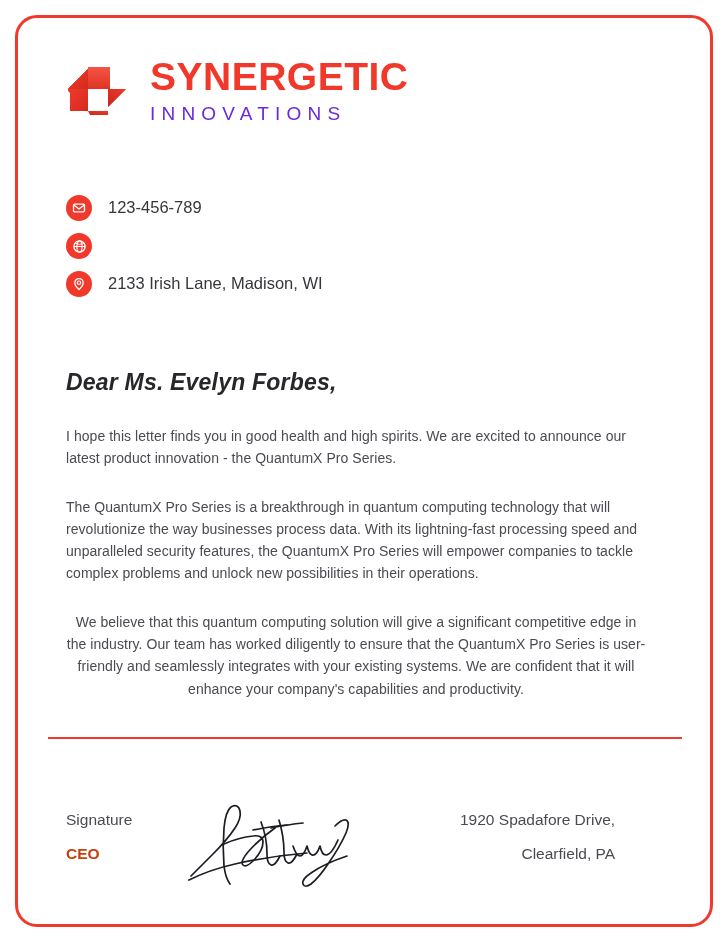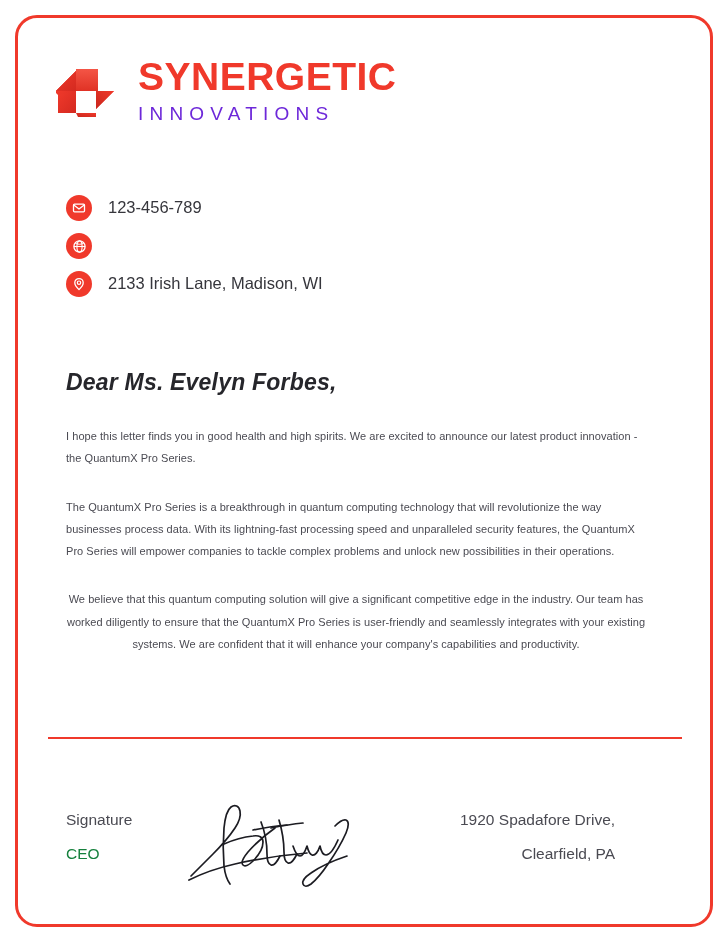--- a/index.html
+++ b/index.html
@@ -26,23 +26,23 @@
   }
   .content{
     position:absolute;
     left:48px;top:0;
     width:634px;height:942px;
   }
 
   
   .header{
     position:absolute;
-    left:6px;top:57px;
+    left:18px;top:57px;
     display:flex;
-    align-items:flex-end;
+    align-items:center;
   }
   .logo-mark{
     width:62px;height:62px;
     flex:0 0 62px;
     margin-right:22px;
   }
   .wordmark{
     display:block;
   }
   .wordmark-title{
@@ -103,21 +103,21 @@
     color:#26262b;
     letter-spacing:0.2px;
   }
   .body-text{
     position:absolute;
     left:18px;top:425px;
     width:580px;
   }
   .body-text p{
     margin:0 0 26px 0;
-    font-size:11px;
+    font-size:14px;
     line-height:22.3px;
     color:#4a4a52;
     letter-spacing:0.05px;
   }
   .body-text p:last-child{margin-bottom:0;text-align:center;}
 
   
   .divider{
     position:absolute;
     left:0;top:737px;
@@ -137,22 +137,22 @@
     left:18px;top:12px;
   }
   .footer-label{
     font-size:15.5px;
     color:#4a4a52;
     line-height:1;
     margin-bottom:18px;
   }
   .footer-role{
     font-size:15.5px;
-    color:#15803d;
-    font-weight:normal;
+    color:#c2410c;
+    font-weight:bold;
     line-height:1;
   }
   .signature-wrap{
     position:absolute;
     left:135px;top:-8px;
     width:195px;height:100px;
   }
   .signature-wrap svg{display:block;}
   .footer-right{
     position:absolute;

